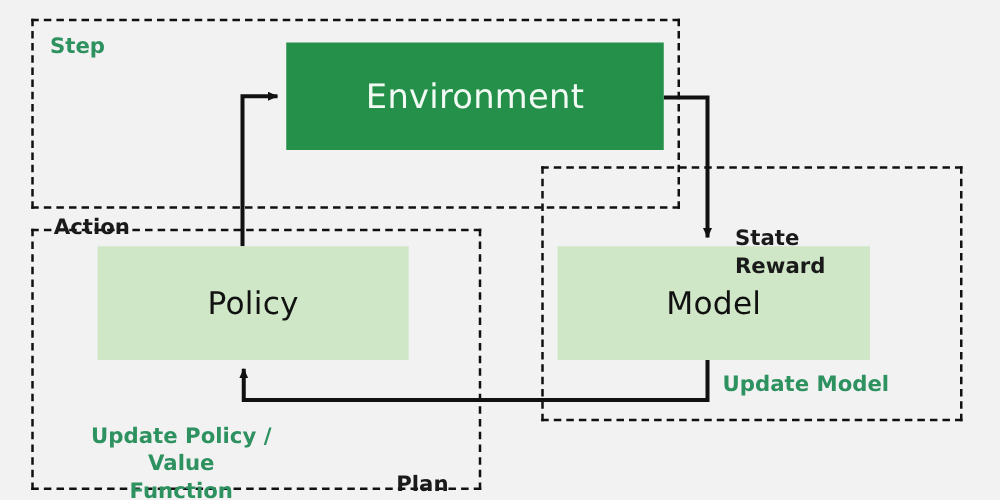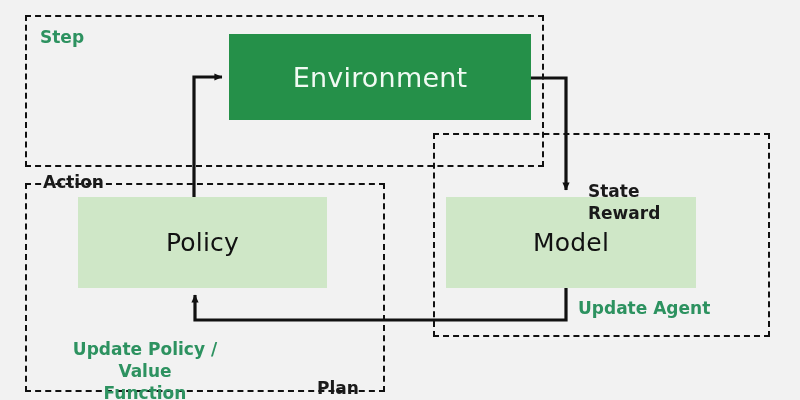--- a/index.html
+++ b/index.html
@@ -117,18 +117,18 @@
 
   <div class="label green" id="label-step">Step</div>
 
   <div class="label dark" id="label-action">Action</div>
 
   <div class="label dark" id="label-state-reward">State
 Reward</div>
 
   <div class="label dark" id="label-plan">Plan</div>
 
-  <div class="label green" id="label-update-model">Update Agent</div>
+  <div class="label green" id="label-update-model">Update Model</div>
 
   <div class="label green" id="label-update-policy">Update Policy / Value
 Function</div>
 
 </div>
 
 </body></html>

